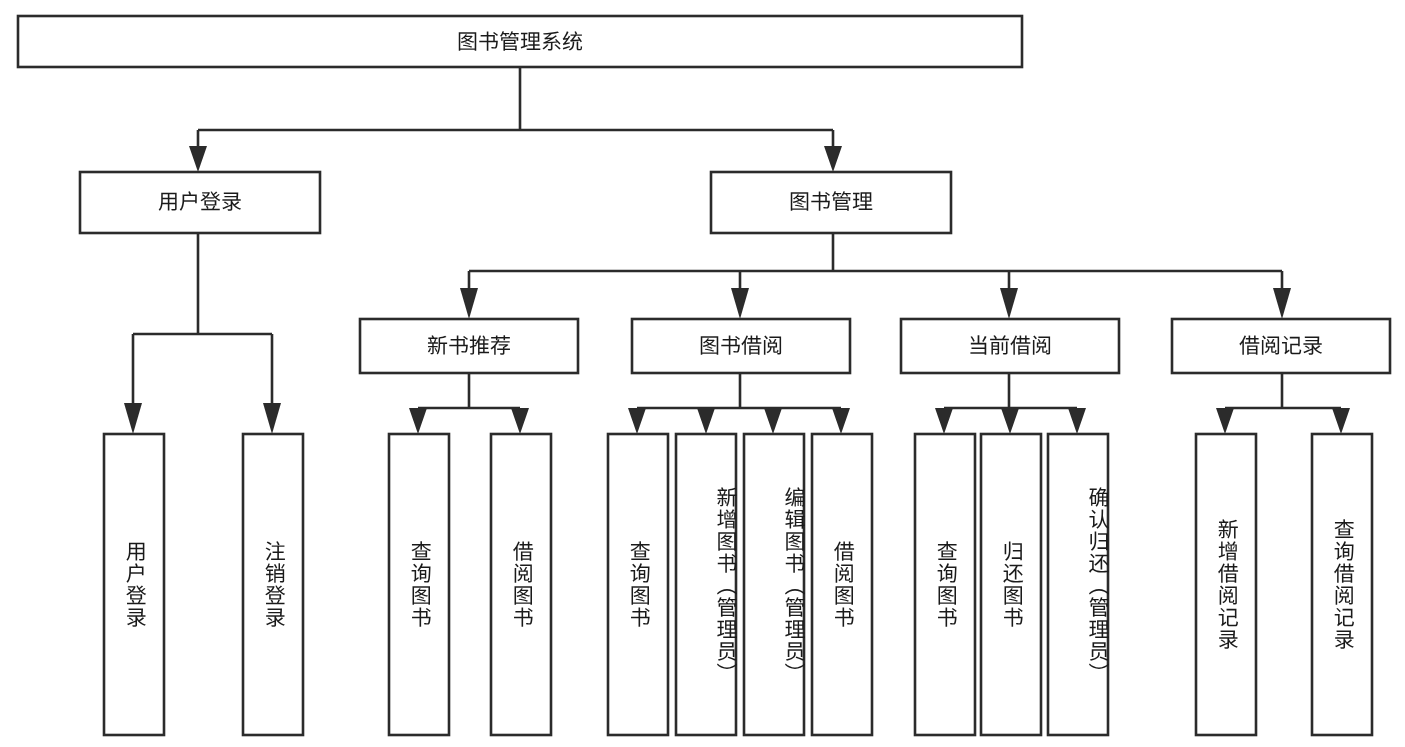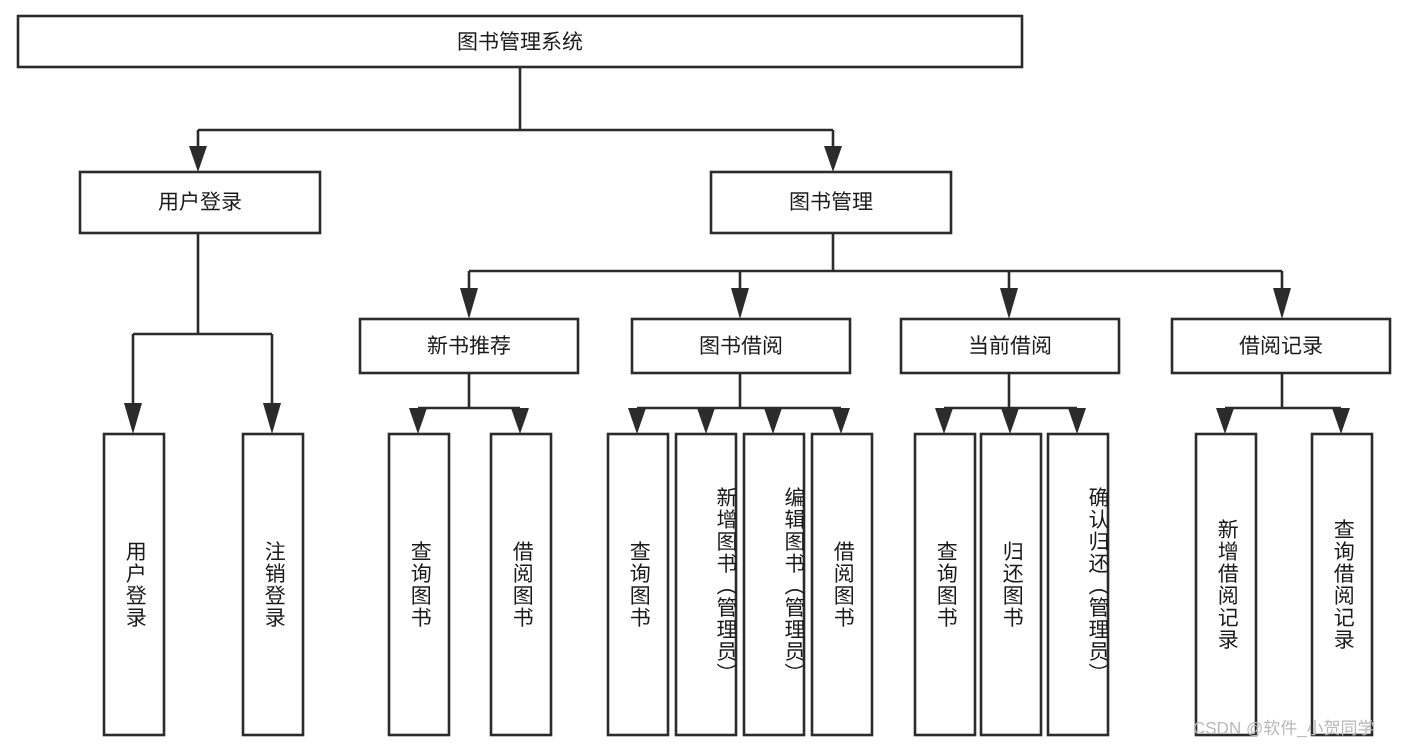--- a/index.html
+++ b/index.html
@@ -211,15 +211,14 @@
   <div class="node-label-v" style="left: 744px; top: 440px; width: 60px; height: 291px; align-items: flex-start; color: rgb(26, 26, 26);">编辑图书（管理员）</div>
   <div class="node-label-v" style="left: 812px; top: 434px; width: 60px; height: 301px; color: rgb(26, 26, 26);">借阅图书</div>
 
   <div class="node-label-v" style="left: 915px; top: 434px; width: 60px; height: 301px; color: rgb(26, 26, 26);">查询图书</div>
   <div class="node-label-v" style="left: 981px; top: 434px; width: 60px; height: 301px; color: rgb(26, 26, 26);">归还图书</div>
   <div class="node-label-v" style="left: 1048px; top: 440px; width: 60px; height: 291px; align-items: flex-start; color: rgb(26, 26, 26);">确认归还（管理员）</div>
 
   <div class="node-label-v" style="left: 1196px; top: 434px; width: 60px; height: 301px; color: rgb(26, 26, 26);">新增借阅记录</div>
   <div class="node-label-v" style="left: 1312px; top: 434px; width: 60px; height: 301px; color: rgb(26, 26, 26);">查询借阅记录</div>
 
-  <div class="watermark" style="left: 1193px; top: 714px; color: rgb(185, 185, 185);">CSDN @软件_小贺同学</div>
 
 </div>
 
 </body></html>

